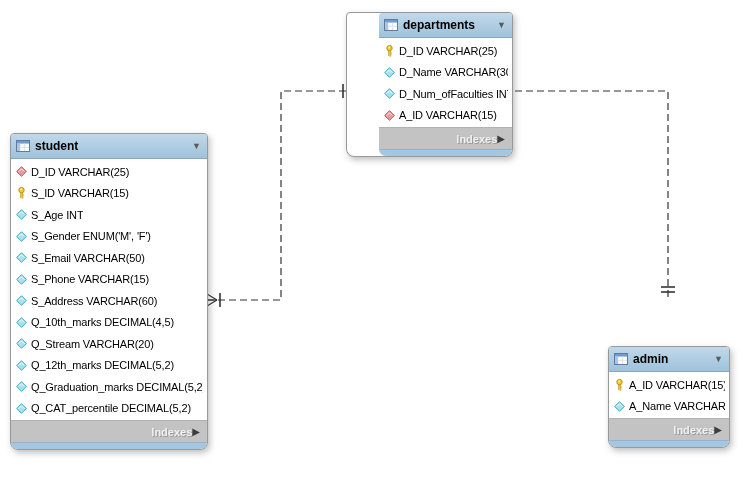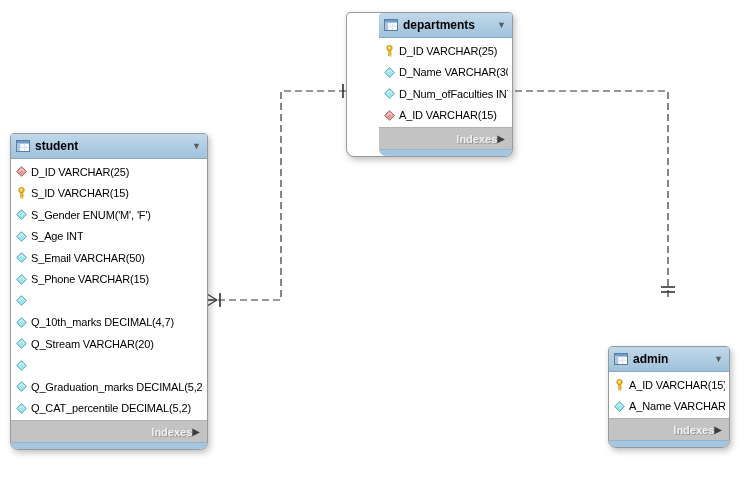--- a/index.html
+++ b/index.html
@@ -93,82 +93,84 @@
           </span>
           <span class="ftext">S_ID VARCHAR(15)</span>
         </div>
         <div class="row">
           <span class="ficon">
             <svg width="11" height="11" viewBox="0 0 11 11">
               <polygon points="5.5,0.7 10.3,5.5 5.5,10.3 0.7,5.5" fill="#a5e3ee" stroke="#44a8bd"></polygon>
               <path d="M2.8 5.5 L5.5 2.8 L8.2 5.5" fill="none" stroke="#ffffff" stroke-opacity="0.85"></path>
             </svg>
           </span>
+          <span class="ftext">S_Age INT</span>
+        </div>
+        <div class="row">
+          <span class="ficon">
+            <svg width="11" height="11" viewBox="0 0 11 11">
+              <polygon points="5.5,0.7 10.3,5.5 5.5,10.3 0.7,5.5" fill="#a5e3ee" stroke="#44a8bd"></polygon>
+              <path d="M2.8 5.5 L5.5 2.8 L8.2 5.5" fill="none" stroke="#ffffff" stroke-opacity="0.85"></path>
+            </svg>
+          </span>
           <span class="ftext">S_Gender ENUM('M', 'F')</span>
         </div>
         <div class="row">
           <span class="ficon">
             <svg width="11" height="11" viewBox="0 0 11 11">
               <polygon points="5.5,0.7 10.3,5.5 5.5,10.3 0.7,5.5" fill="#a5e3ee" stroke="#44a8bd"></polygon>
               <path d="M2.8 5.5 L5.5 2.8 L8.2 5.5" fill="none" stroke="#ffffff" stroke-opacity="0.85"></path>
             </svg>
           </span>
-          <span class="ftext">S_Age INT</span>
-        </div>
-        <div class="row">
-          <span class="ficon">
-            <svg width="11" height="11" viewBox="0 0 11 11">
-              <polygon points="5.5,0.7 10.3,5.5 5.5,10.3 0.7,5.5" fill="#a5e3ee" stroke="#44a8bd"></polygon>
-              <path d="M2.8 5.5 L5.5 2.8 L8.2 5.5" fill="none" stroke="#ffffff" stroke-opacity="0.85"></path>
-            </svg>
-          </span>
           <span class="ftext">S_Email VARCHAR(50)</span>
         </div>
         <div class="row">
           <span class="ficon">
             <svg width="11" height="11" viewBox="0 0 11 11">
               <polygon points="5.5,0.7 10.3,5.5 5.5,10.3 0.7,5.5" fill="#a5e3ee" stroke="#44a8bd"></polygon>
               <path d="M2.8 5.5 L5.5 2.8 L8.2 5.5" fill="none" stroke="#ffffff" stroke-opacity="0.85"></path>
             </svg>
           </span>
           <span class="ftext">S_Phone VARCHAR(15)</span>
         </div>
         <div class="row">
           <span class="ficon">
             <svg width="11" height="11" viewBox="0 0 11 11">
               <polygon points="5.5,0.7 10.3,5.5 5.5,10.3 0.7,5.5" fill="#a5e3ee" stroke="#44a8bd"></polygon>
               <path d="M2.8 5.5 L5.5 2.8 L8.2 5.5" fill="none" stroke="#ffffff" stroke-opacity="0.85"></path>
             </svg>
           </span>
-        </div>
-        <div class="row">
-          <span class="ficon">
-            <svg width="11" height="11" viewBox="0 0 11 11">
-              <polygon points="5.5,0.7 10.3,5.5 5.5,10.3 0.7,5.5" fill="#a5e3ee" stroke="#44a8bd"></polygon>
-              <path d="M2.8 5.5 L5.5 2.8 L8.2 5.5" fill="none" stroke="#ffffff" stroke-opacity="0.85"></path>
-            </svg>
-          </span>
-          <span class="ftext">Q_10th_marks DECIMAL(4,7)</span>
+          <span class="ftext">S_Address VARCHAR(60)</span>
+        </div>
+        <div class="row">
+          <span class="ficon">
+            <svg width="11" height="11" viewBox="0 0 11 11">
+              <polygon points="5.5,0.7 10.3,5.5 5.5,10.3 0.7,5.5" fill="#a5e3ee" stroke="#44a8bd"></polygon>
+              <path d="M2.8 5.5 L5.5 2.8 L8.2 5.5" fill="none" stroke="#ffffff" stroke-opacity="0.85"></path>
+            </svg>
+          </span>
+          <span class="ftext">Q_10th_marks DECIMAL(4,5)</span>
         </div>
         <div class="row">
           <span class="ficon">
             <svg width="11" height="11" viewBox="0 0 11 11">
               <polygon points="5.5,0.7 10.3,5.5 5.5,10.3 0.7,5.5" fill="#a5e3ee" stroke="#44a8bd"></polygon>
               <path d="M2.8 5.5 L5.5 2.8 L8.2 5.5" fill="none" stroke="#ffffff" stroke-opacity="0.85"></path>
             </svg>
           </span>
           <span class="ftext">Q_Stream VARCHAR(20)</span>
         </div>
         <div class="row">
           <span class="ficon">
             <svg width="11" height="11" viewBox="0 0 11 11">
               <polygon points="5.5,0.7 10.3,5.5 5.5,10.3 0.7,5.5" fill="#a5e3ee" stroke="#44a8bd"></polygon>
               <path d="M2.8 5.5 L5.5 2.8 L8.2 5.5" fill="none" stroke="#ffffff" stroke-opacity="0.85"></path>
             </svg>
           </span>
+          <span class="ftext">Q_12th_marks DECIMAL(5,2)</span>
         </div>
         <div class="row">
           <span class="ficon">
             <svg width="11" height="11" viewBox="0 0 11 11">
               <polygon points="5.5,0.7 10.3,5.5 5.5,10.3 0.7,5.5" fill="#a5e3ee" stroke="#44a8bd"></polygon>
               <path d="M2.8 5.5 L5.5 2.8 L8.2 5.5" fill="none" stroke="#ffffff" stroke-opacity="0.85"></path>
             </svg>
           </span>
           <span class="ftext">Q_Graduation_marks DECIMAL(5,2)</span>
         </div>

